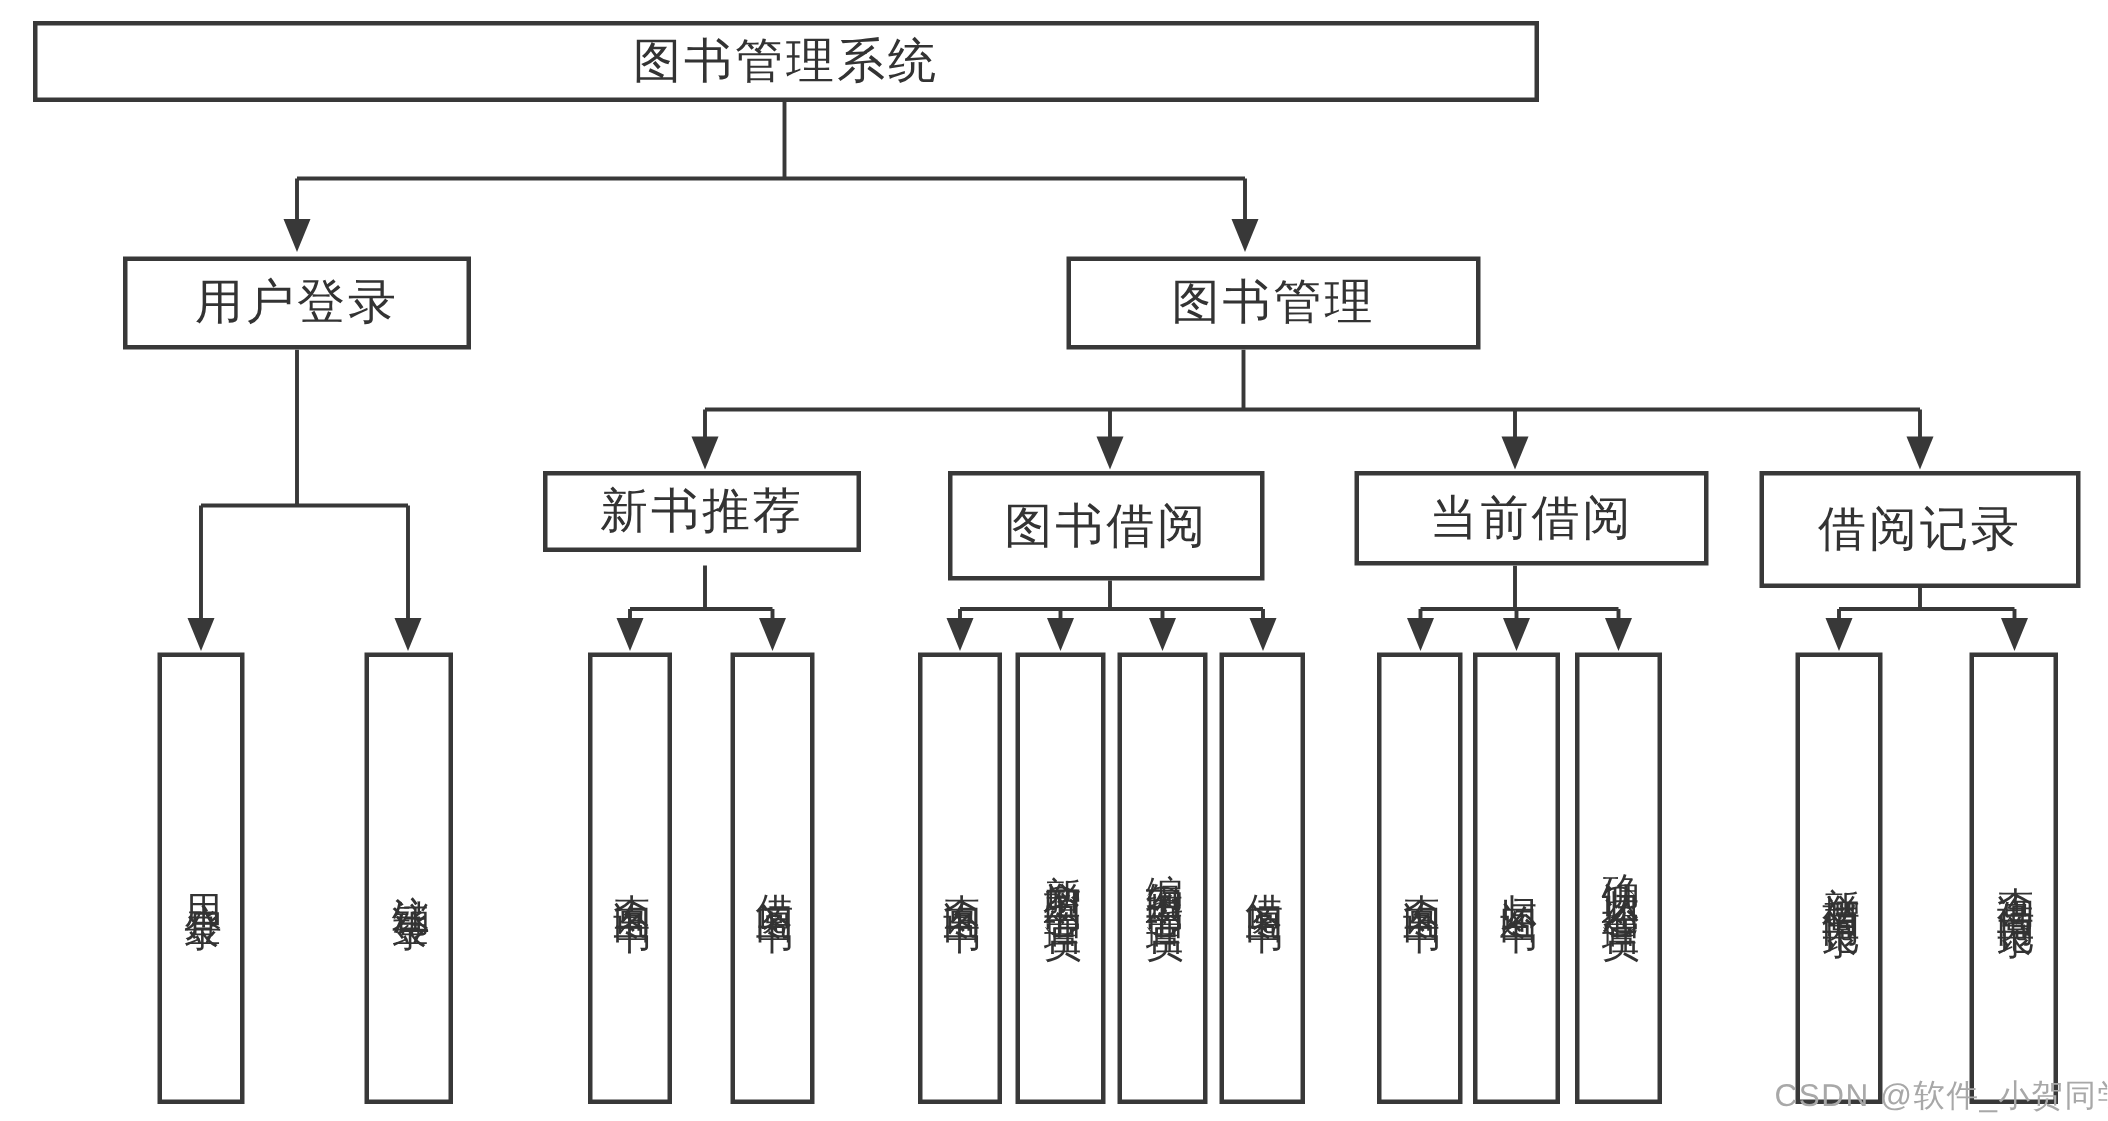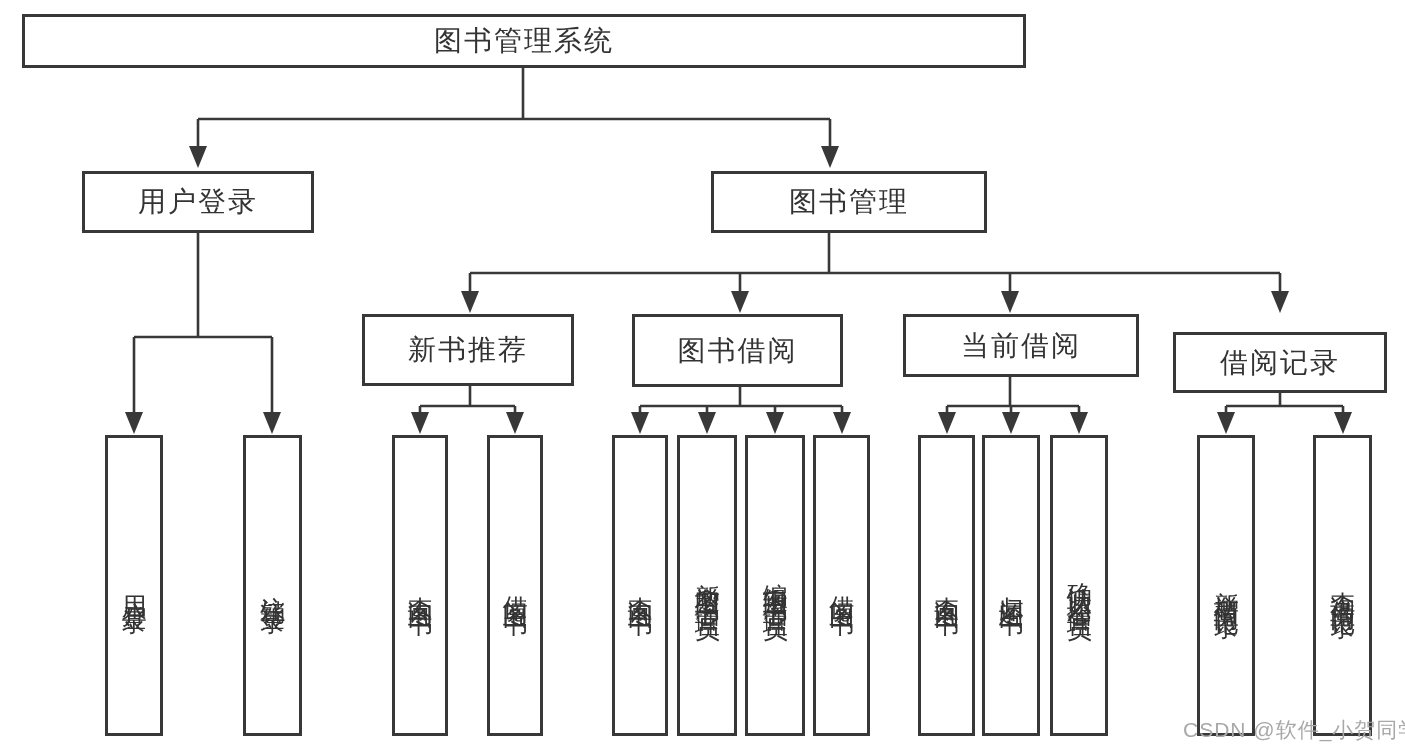--- a/index.html
+++ b/index.html
@@ -22,21 +22,21 @@
   .node{
     position:absolute;
     box-sizing:border-box;
     border:3px solid var(--line);
     background:#fff;
     display:flex;
     align-items:center;
     justify-content:center;
     color:var(--text);
   }
-  .node.h{font-size:28px;letter-spacing:2px;white-space:nowrap;font-family:Liberation Mono, monospace;}
+  .node.h{font-size:32px;letter-spacing:2px;white-space:nowrap;font-family:Liberation Mono, monospace;}
   .node.v{
     writing-mode:vertical-rl;
     text-orientation:mixed;
     font-size:25px;
     letter-spacing:5px;
     line-height:1.1;
   }
   .watermark{
     position:absolute;
     left:1183px;top:716px;
@@ -91,30 +91,30 @@
     <span>图书管理系统</span>
   </div>
 
   <div class="node h" style="left:82px;top:171px;width:232px;height:62px">
     <span>用户登录</span>
   </div>
   <div class="node h" style="left:711px;top:171px;width:276px;height:62px">
     <span>图书管理</span>
   </div>
 
-  <div class="node h" style="left:362px;top:314px;width:212px;height:72px">
+  <div class="node h" style="left:362px;top:314px;width:212px;height:54px">
     <span>新书推荐</span>
   </div>
   <div class="node h" style="left:632px;top:314px;width:211px;height:73px">
     <span>图书借阅</span>
   </div>
   <div class="node h" style="left:903px;top:314px;width:236px;height:63px">
     <span>当前借阅</span>
   </div>
-  <div class="node h" style="left:1173px;top:332px;width:214px;height:61px">
+  <div class="node h" style="left:1173px;top:314px;width:214px;height:78px">
     <span>借阅记录</span>
   </div>
 
   <div class="node v" style="left:105px;top:435px;width:58px;height:301px">
     <span>用户登录</span>
   </div>
   <div class="node v" style="left:243px;top:435px;width:59px;height:301px">
     <span>注销登录</span>
   </div>
 

